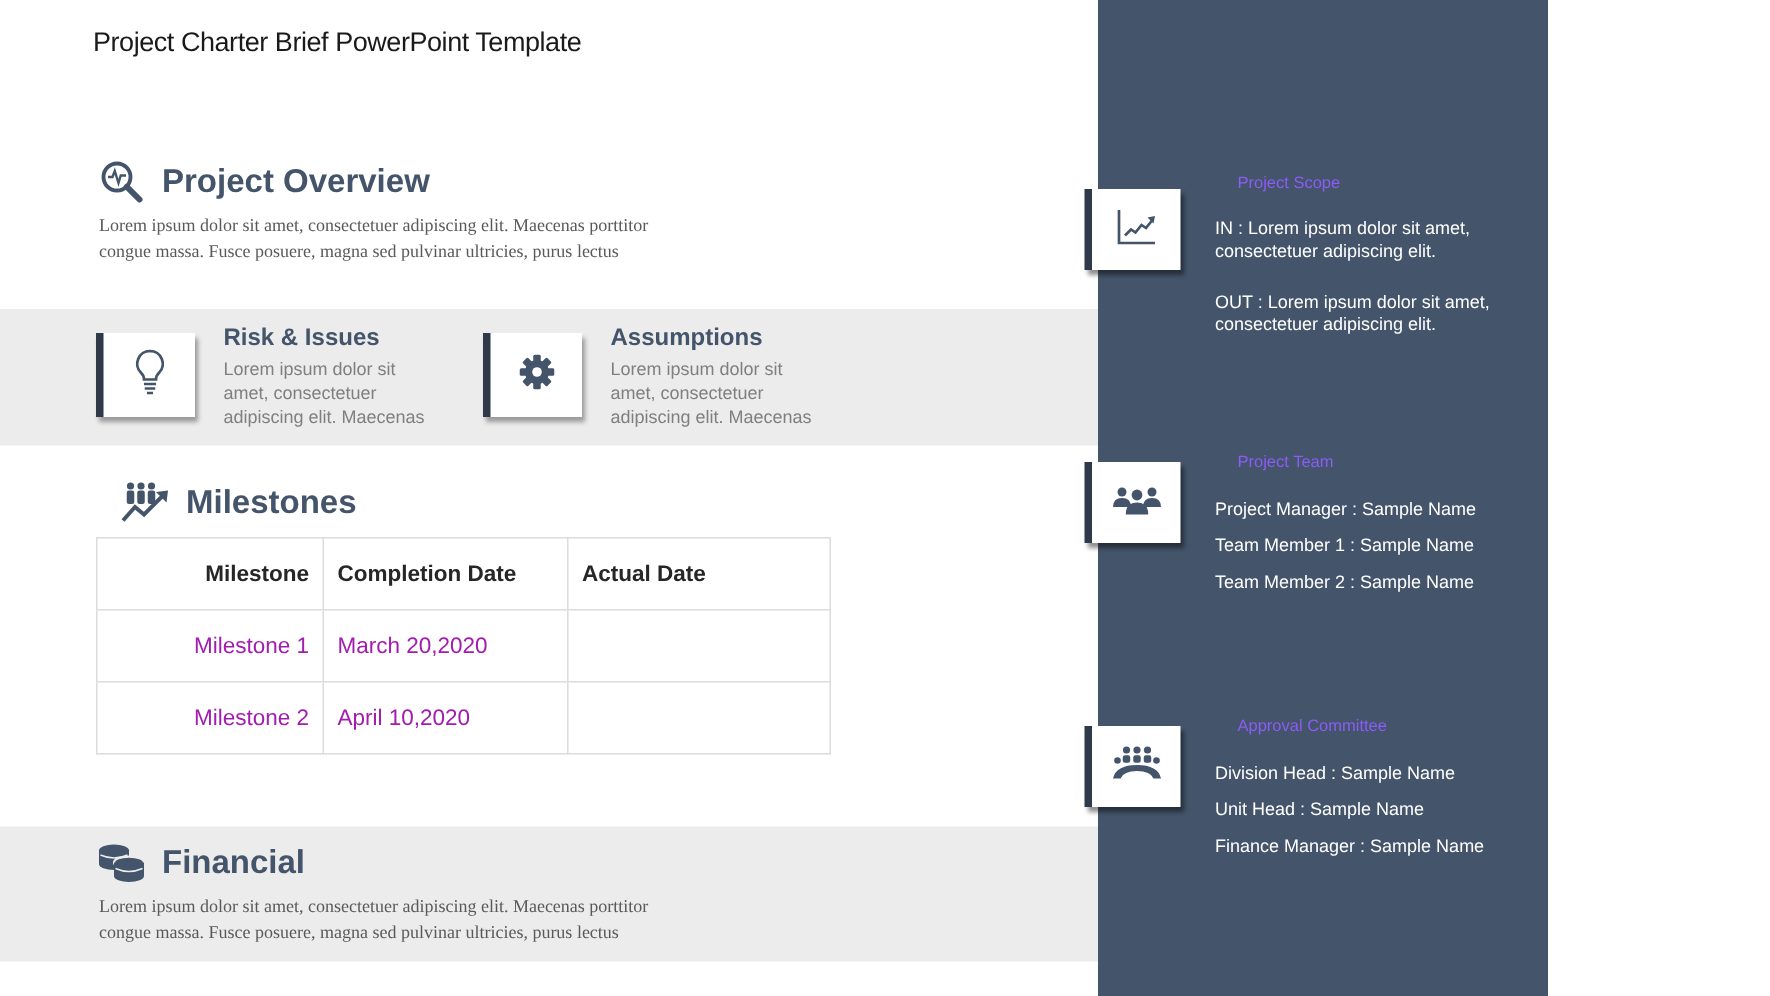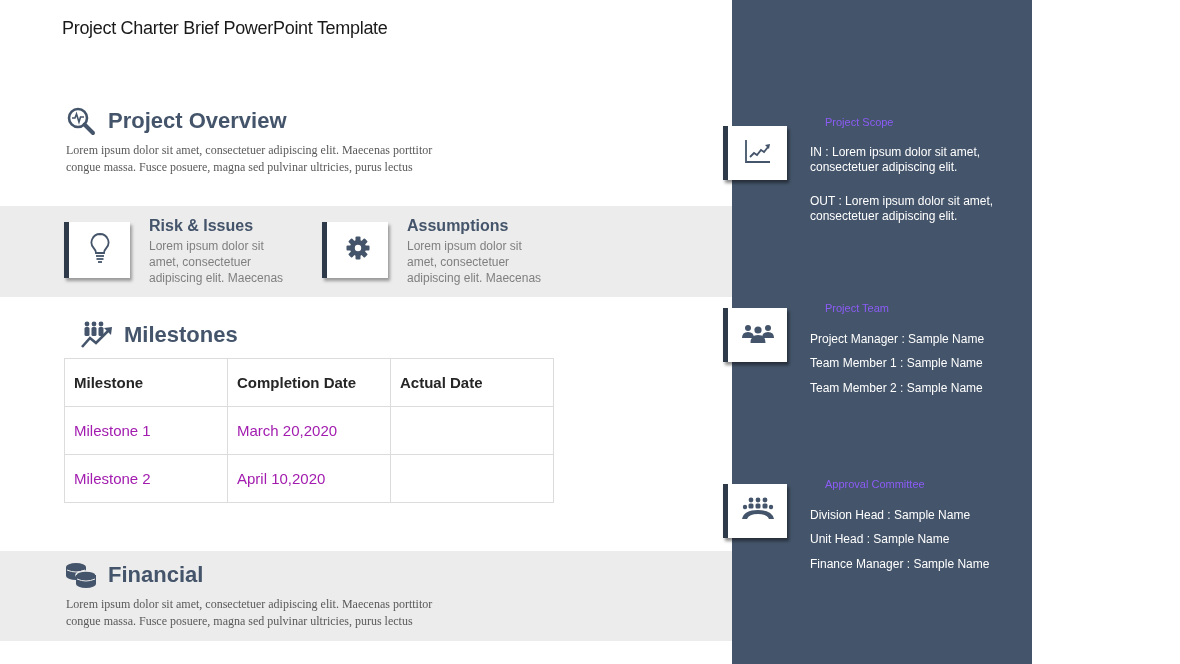--- a/index.html
+++ b/index.html
@@ -17,21 +17,21 @@
 
   .card { position: absolute; width: 66px; height: 56px; background: #fff;
           border-left: 5px solid #2e3a4a; box-shadow: 2px 3px 3px rgba(0,0,0,0.35);
           display: flex; align-items: center; justify-content: center; }
   .mini-title { position: absolute; font-size: 16px; font-weight: bold; color: #44546a; text-align: right; }
   .mini-text { position: absolute; font-size: 12px; line-height: 16px; color: #7f7f7f; width: 160px; }
 
   table.ms { position: absolute; left: 64px; top: 358px; width: 490px; border-collapse: collapse; }
   table.ms td, table.ms th { border: 1px solid #dcdcdc; height: 48px; padding: 0 9px; text-align: left; font-size: 15px; color: #a21caf; }
   table.ms th { font-weight: bold; color: #262626; }
-  table.ms th:nth-child(1), table.ms td:nth-child(1) { width: 163px; }
+  table.ms th:nth-child(1), table.ms td:nth-child(1) { width: 151px; text-align: right; }
   table.ms th:nth-child(2), table.ms td:nth-child(2) { width: 163px; }
 
   .panel { position: absolute; left: 732px; top: 0; width: 300px; height: 664px; background: #44546a; }
   .rcard { position: absolute; left: 723px; width: 64px; height: 54px; background: #fff;
            border-left: 5px solid #2e3a4a; box-shadow: 2px 3px 3px rgba(0,0,0,0.45);
            display: flex; align-items: center; justify-content: center; }
   .r-title { position: absolute; left: 810px; font-size: 11px; color: #8b5cf6; margin-left: 15px; }
   .r-line { position: absolute; left: 810px; font-size: 12px; color: #ffffff; line-height: 15px; width: 210px; }
   .r-line b { font-weight: normal; }
 </style>

